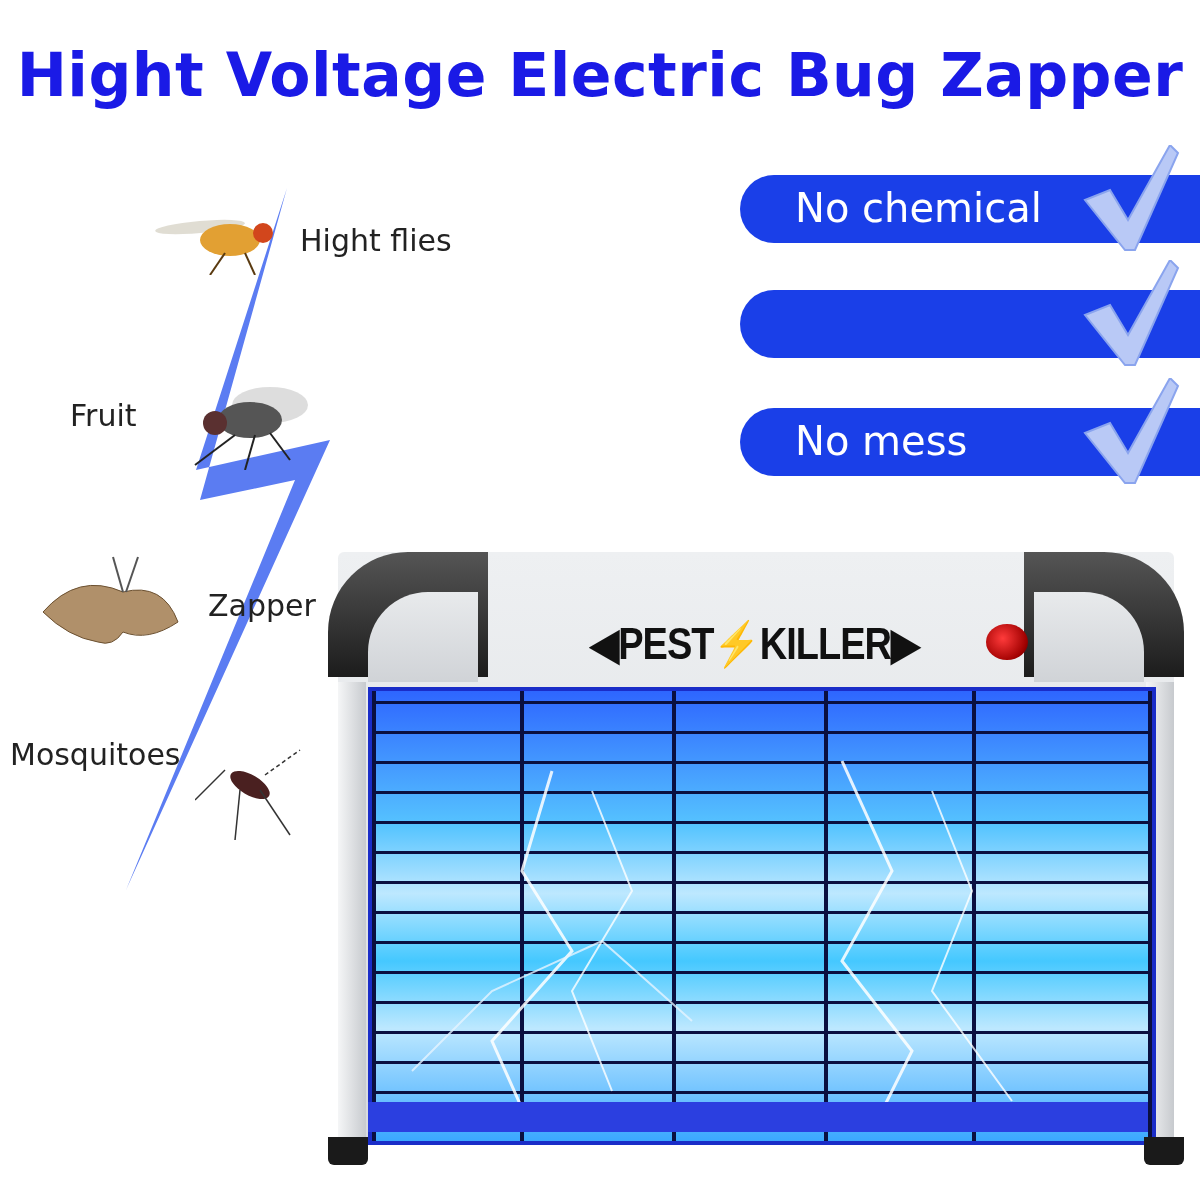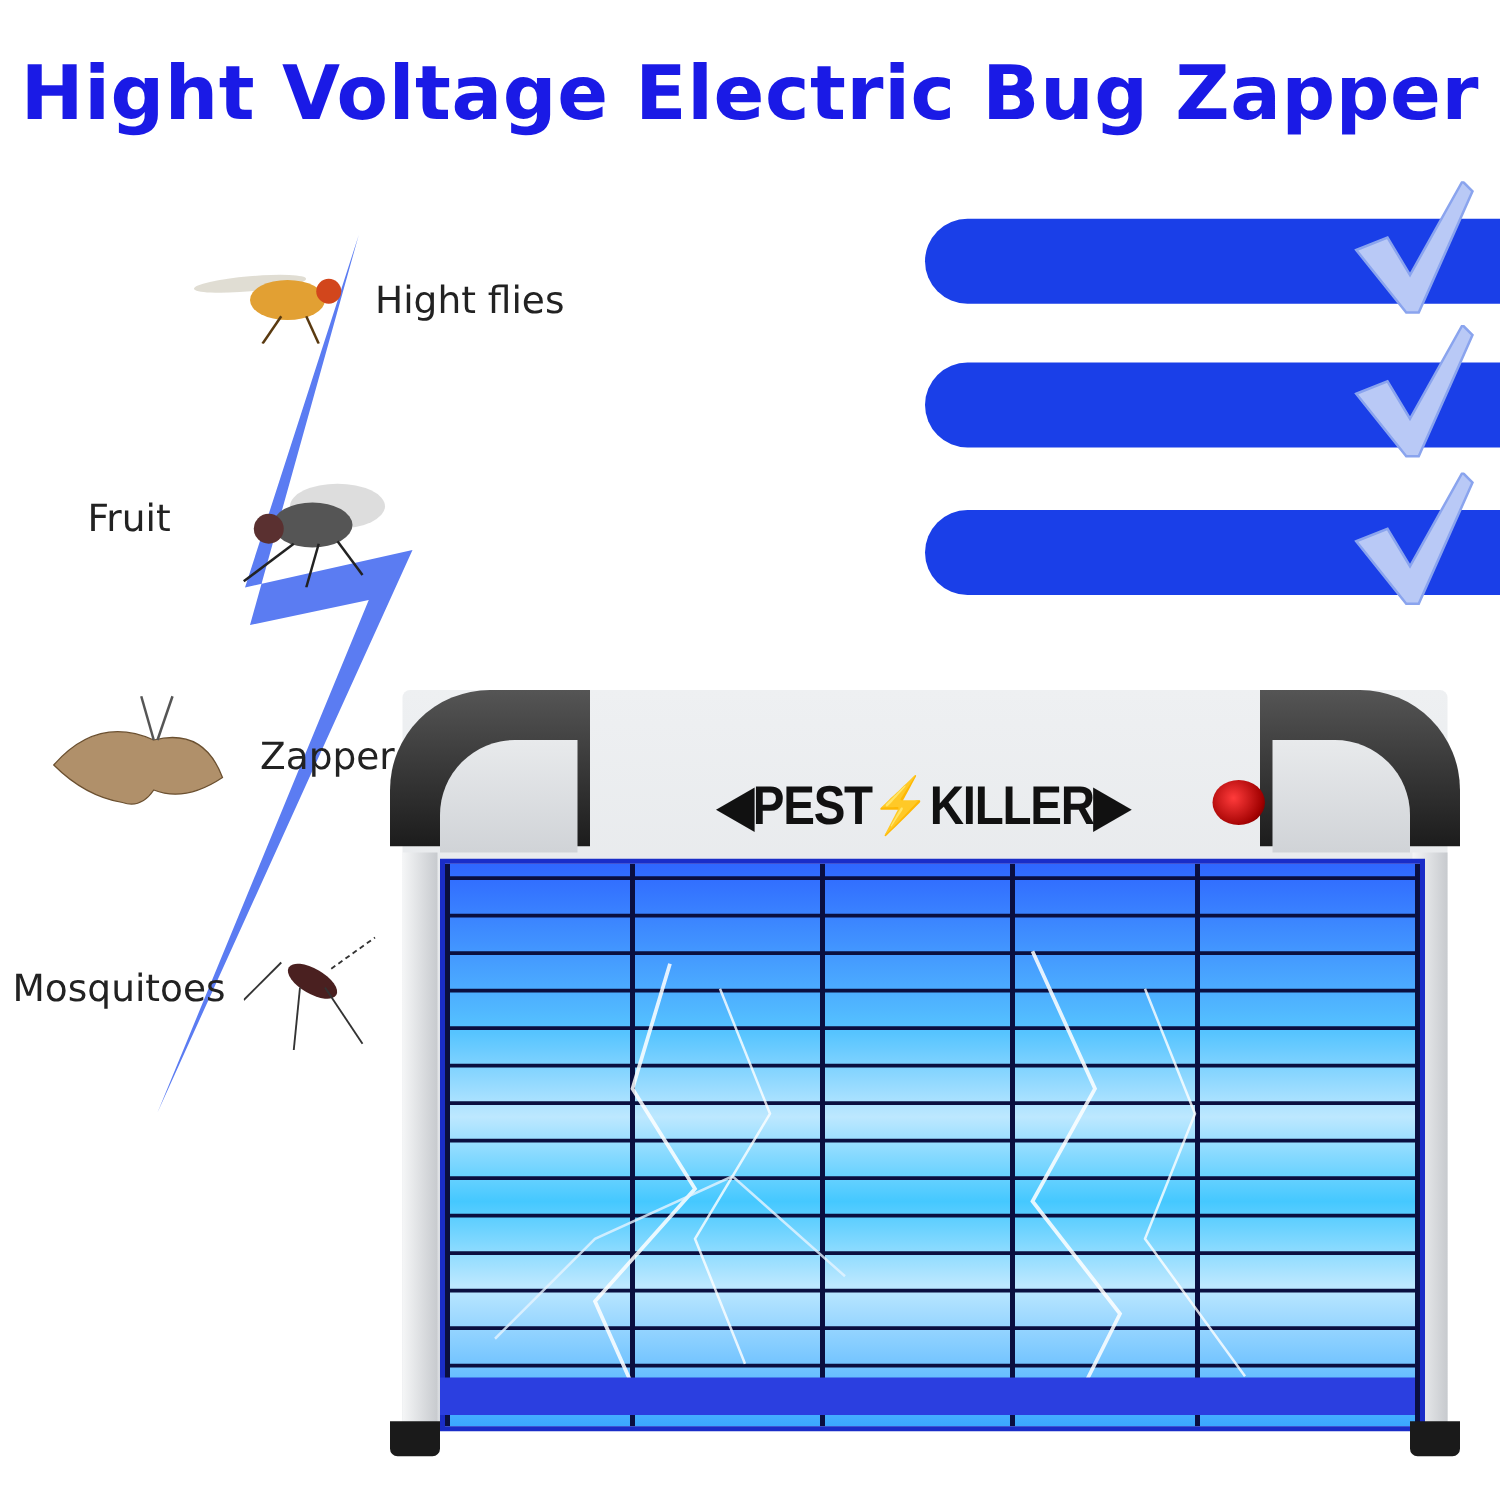--- a/index.html
+++ b/index.html
@@ -4,21 +4,21 @@
 <style>
   html,body{margin:0;padding:0;background:#fff;}
   body{width:1200px;height:1200px;position:relative;overflow:hidden;font-family:"DejaVu Sans","Liberation Sans",sans-serif;}
   .title{position:absolute;left:0;top:40px;width:1200px;text-align:center;font-weight:bold;font-size:60px;color:#1a1ae6;letter-spacing:0.5px;}
   .pill{position:absolute;left:740px;width:460px;height:68px;background:#1a3fe8;border-radius:34px 0 0 34px;}
   .pill-text{position:absolute;left:55px;top:10px;font-size:40px;color:#fff;}
   .check{position:absolute;right:20px;top:-30px;width:100px;height:110px;}
   .bolt{position:absolute;left:0;top:0;}
   .bug-label{position:absolute;font-size:30px;color:#222;}
   .bug{position:absolute;}
-  .zapper{position:absolute;left:312px;top:552px;width:856px;height:612px;}
+  .zapper{position:absolute;left:328px;top:552px;width:856px;height:612px;}
   .frame{position:absolute;left:10px;top:0;width:836px;height:590px;background:linear-gradient(#eef0f2,#d7dade);border-radius:6px;}
   .handle{position:absolute;top:0;width:160px;height:125px;background:linear-gradient(#555,#1c1c1c);}
   .handle.l{left:0;border-radius:80px 0 0 0;}
   .handle.r{right:0;border-radius:0 80px 0 0;}
   .handle .inner{position:absolute;top:40px;width:110px;height:90px;background:linear-gradient(#e8eaec,#d0d3d7);}
   .handle.l .inner{left:40px;border-radius:60px 0 0 0;}
   .handle.r .inner{right:40px;border-radius:0 60px 0 0;}
   .logo{position:absolute;left:262px;top:70px;font-size:38px;font-weight:bold;color:#111;letter-spacing:-1px;font-family:"Liberation Sans",sans-serif;transform:scaleY(1.15);}
   .switch{position:absolute;left:658px;top:72px;width:42px;height:36px;background:radial-gradient(circle at 40% 40%,#ff3b3b,#a00000 70%,#300 100%);border-radius:50%;}
   .grid{position:absolute;left:40px;top:135px;width:780px;height:450px;background:linear-gradient(#2e66ff 0%,#56c4ff 30%,#bde8ff 45%,#45c8ff 60%,#bde8ff 75%,#3aa8ff 100%);overflow:hidden;border:4px solid #1a2dc8;}
@@ -32,30 +32,32 @@
 <body>
 
 <div class="title">Hight Voltage Electric Bug Zapper</div>
 
 <svg class="bolt" width="400" height="900" viewBox="0 0 400 900">
   <polygon points="287,188 252,282 205,440 333,440 126,890 190,620 195,500 215,420 200,490 330,440" fill="#5b7cf2" opacity="0"></polygon>
   <polygon points="287,188 196,470 330,440 126,890 295,480 200,500" fill="#5b7cf2"></polygon>
 </svg>
 
 <div class="pill" style="top:175px;">
+  <span class="pill-text">No chemical</span>
   <svg class="check" viewBox="0 0 100 110">
       <path d="M5,55 L30,45 L48,75 L90,0 L98,8 L55,105 L45,105 Z" fill="#b9c9f6" stroke="#8aa4ee" stroke-width="2"></path>
     </svg>
 </div>
 <div class="pill" style="top:290px;">
   <svg class="check" viewBox="0 0 100 110">
       <path d="M5,55 L30,45 L48,75 L90,0 L98,8 L55,105 L45,105 Z" fill="#b9c9f6" stroke="#8aa4ee" stroke-width="2"></path>
     </svg>
 </div>
 <div class="pill" style="top:408px;">
+  <span class="pill-text">No mess</span>
   <svg class="check" viewBox="0 0 100 110">
       <path d="M5,55 L30,45 L48,75 L90,0 L98,8 L55,105 L45,105 Z" fill="#b9c9f6" stroke="#8aa4ee" stroke-width="2"></path>
     </svg>
 </div>
 
 <svg class="bug" style="left:155px;top:205px;" width="120" height="70" viewBox="0 0 120 70">
   <ellipse cx="45" cy="22" rx="45" ry="6" fill="#d8d4c8" opacity="0.8" transform="rotate(-5 45 22)"></ellipse>
   <ellipse cx="75" cy="35" rx="30" ry="16" fill="#e2a033"></ellipse>
   <circle cx="108" cy="28" r="10" fill="#d2461c"></circle>
   <line x1="70" y1="48" x2="55" y2="70" stroke="#5a3a10" stroke-width="2"></line>
@@ -80,21 +82,21 @@
 </svg>
 <span class="bug-label" style="left:208px;top:588px;">Zapper</span>
 
 <svg class="bug" style="left:195px;top:745px;" width="110" height="95" viewBox="0 0 110 95">
   <ellipse cx="55" cy="40" rx="22" ry="10" fill="#4a2020" transform="rotate(30 55 40)"></ellipse>
   <line x1="30" y1="25" x2="0" y2="55" stroke="#333" stroke-width="1.5"></line>
   <line x1="45" y1="45" x2="40" y2="95" stroke="#333" stroke-width="1.5"></line>
   <line x1="65" y1="45" x2="95" y2="90" stroke="#333" stroke-width="1.5"></line>
   <line x1="70" y1="30" x2="105" y2="5" stroke="#333" stroke-width="1.5" stroke-dasharray="4 3"></line>
 </svg>
-<span class="bug-label" style="left:10px;top:774px;">Mosquitoes</span>
+<span class="bug-label" style="left:10px;top:737px;">Mosquitoes</span>
 
 <div class="zapper">
   <div class="frame"></div>
   <div class="side" style="left:10px;"></div>
   <div class="side" style="right:10px;"></div>
   <div class="handle l">
       <div class="inner"></div>
     </div>
   <div class="handle r">
       <div class="inner"></div>

